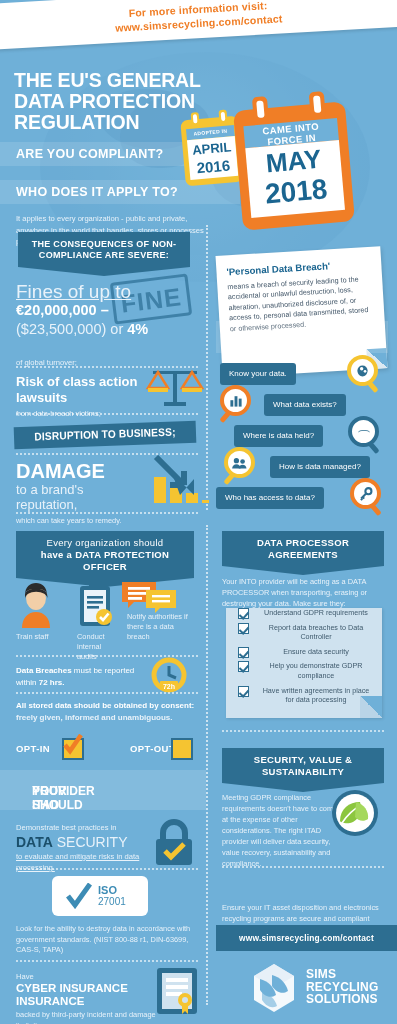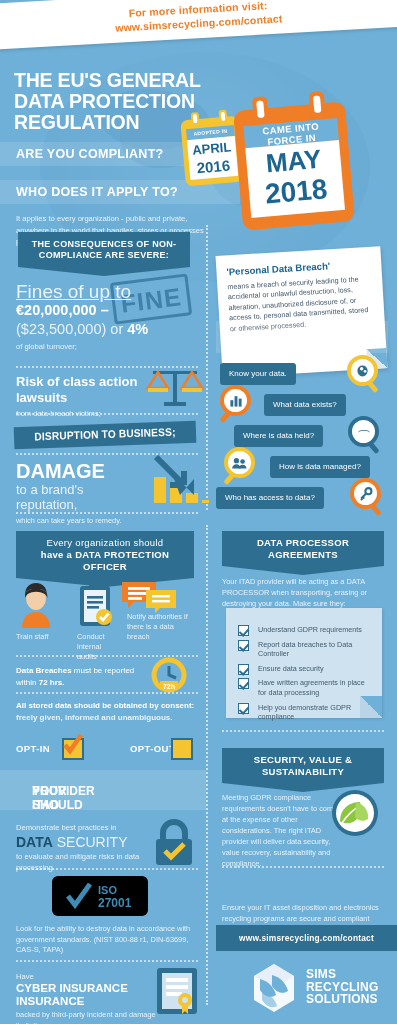--- a/index.html
+++ b/index.html
@@ -139,21 +139,21 @@
   }
   .cons-ribbon {
     position: absolute; left: 18px; top: 232px; width: 172px; padding: 7px 4px 6px;
     font-size: 9px; line-height: 11px;
   }
   .fines { position:absolute; left:16px; top:283px; width:190px; }
   .fines .l1 { color:#e8f2fa; font-size:19px; line-height:18px;text-decoration:underline; }
   .fines .l2 { color:#ffffff; font-size:14.5px; font-weight:bold; line-height:19px; }
   .fines .l3 { color:#e8f2fa; font-size:14.5px; line-height:19px; }
   .fines .l3 b { color:#fff; }
-  .fines .l4 { color:#e8f2fa; font-size:7.6px; line-height:12px; margin-top:2px; }
+  .fines .l4 { color:#e8f2fa; font-size:7.6px; line-height:12px; margin-top:18px; }
   .fine-stamp {
     position:absolute; left:112px; top:278px; width:78px; height:42px;
     border:3px solid #3d7fa6; border-radius:4px; transform:rotate(-7deg);
     color:#3d7fa6; font-weight:bold; font-size:25px; text-align:center; line-height:38px;
     letter-spacing:1px; opacity:.95;
   }
   .dotline {
     position:absolute; height:0; border-top:2px dotted rgba(255,255,255,.6);
   }
   .risk { position:absolute; left:16px; top:374px; width:140px; }
@@ -236,51 +236,51 @@
   .itad-band {
     position:absolute; left:0; top:770px; width:206px; height:40px;
     background: rgba(255,255,255,0.14);
   }
   .itad-band span { position:absolute; left:16px; top:7px; color:#fff; font-weight:bold;
                     font-size:12px; line-height:14px; }
   .ds { position:absolute; left:16px; top:822px; width:145px; }
   .ds .a { color:#e8f2fa; font-size:7.6px; line-height:11px; }
   .ds .b { font-size:14px; line-height:18px; color:#e8f2fa; }
   .ds .b b { color:#1b4f6b; font-weight:bold; }
-  .ds .c { color:#e8f2fa; font-size:7.6px; line-height:11px; }
+  .ds .c { color:#e8f2fa; font-size:7.6px; line-height:11px;text-decoration:underline; }
   .lock { position:absolute; left:152px; top:818px; width:44px; height:48px; }
 
   .isobox {
     position:absolute; left:52px; top:876px; width:96px; height:40px;
-    background:#000000; border-radius:6px;
+    background:#ffffff; border-radius:6px;
   }
   .isobox .tick { position:absolute; left:14px; top:7px; width:26px; height:26px; }
   .isobox .t1 { position:absolute; left:46px; top:8px; color:#3d8cb5; font-size:11px; font-weight:bold; }
-  .isobox .t2 { position:absolute; left:46px; top:20px; color:#3d8cb5; font-size:12px; font-weight:bold; }
+  .isobox .t2 { position:absolute; left:46px; top:20px; color:#3d8cb5; font-size:10px; font-weight:normal; }
   .std { position:absolute; left:16px; top:924px; width:190px; color:#e8f2fa; font-size:7.4px; line-height:10.5px; }
   .cyber { position:absolute; left:16px; top:972px; width:140px; }
   .cyber .h { color:#e8f2fa; font-size:7.6px; line-height:10px; }
   .cyber .t { color:#fff; font-size:11.5px; font-weight:bold; line-height:13px; }
   .cyber .s { color:#e8f2fa; font-size:7.4px; line-height:10.5px; margin-top:2px; }
   .cert { position:absolute; left:155px; top:966px; width:44px; height:50px; }
 
   
   .dpa-ribbon {
     position:absolute; left:222px; top:531px; width:162px; padding:6px 4px 5px;
     font-size:9.5px; line-height:12px;
   }
   .dpa-body { position:absolute; left:222px; top:576px; width:162px;
               color:#e8f2fa; font-size:7.4px; line-height:11px; }
   .dpa-card {
     position:absolute; left:226px; top:608px; width:156px; height:110px;
     background:#cfe2ef; box-shadow:1px 1px 3px rgba(0,0,0,.12);
   }
   .dpa-card .fold { position:absolute; right:0; bottom:0; width:22px; height:22px;
                     background:linear-gradient(225deg,#6fb0d8 50%,#b9d4e7 50%); }
-  .dpa-list { position:absolute; left:12px; top:17px; width:136px; }
+  .dpa-list { position:absolute; left:12px; top:0; width:136px;text-align:center; }
   .dpa-item { position:relative; padding-left:20px; margin-bottom:5px;
               color:#3f5a6d; font-size:7.2px; line-height:9.6px; }
   .chk { position:absolute; left:0; top:0; width:11px; height:11px;
          background:#fff; border:1.5px solid #2d6e91; }
   .chk:after { content:""; position:absolute; left:2px; top:1px; width:4px; height:7px;
                border:solid #2d6e91; border-width:0 2px 2px 0; transform:rotate(42deg); }
 
   
   .svs-ribbon {
     position:absolute; left:222px; top:748px; width:162px; padding:6px 4px 5px;
@@ -614,29 +614,29 @@
     <rect x="11" y="26" width="16" height="4" fill="#fff"></rect>
     <circle cx="30" cy="34" r="7" fill="#f5c431"></circle>
     <path d="M27 39 L27 48 L30 45 L33 48 L33 39 Z" fill="#f5c431"></path>
     <circle cx="30" cy="34" r="3" fill="#cfe2ef"></circle>
   </svg>
 
   <div class="ribbon dpa-ribbon">
     <span>DATA PROCESSOR</span><br>
     <span>AGREEMENTS</span>
   </div>
-  <div class="dpa-body">Your ITAD provider will be acting as a DATA PROCESSOR when transporting, erasing or destroying your data. Make sure they:</div>
+  <div class="dpa-body">Your INTO provider will be acting as a DATA PROCESSOR when transporting, erasing or destroying your data. Make sure they:</div>
 
   <div class="dpa-card">
     <div class="dpa-list">
       <div class="dpa-item"><span class="chk"></span><span>Understand GDPR requirements</span></div>
       <div class="dpa-item"><span class="chk"></span><span>Report data breaches to Data Controller</span></div>
       <div class="dpa-item"><span class="chk"></span><span>Ensure data security</span></div>
+      <div class="dpa-item"><span class="chk"></span><span>Help you demonstrate GDPR compliance</span></div>
       <div class="dpa-item"><span class="chk"></span><span>Have written agreements in place for data processing</span></div>
-      <div class="dpa-item"><span class="chk"></span><span>Help you demonstrate GDPR compliance</span></div>
     </div>
     <div class="fold"></div>
   </div>
 
   <div class="dotline" style="left:222px; top:730px; width:162px;"></div>
 
   <div class="ribbon svs-ribbon">
     <span>SECURITY, VALUE &amp;</span><br>
     <span>SUSTAINABILITY</span>
   </div>

